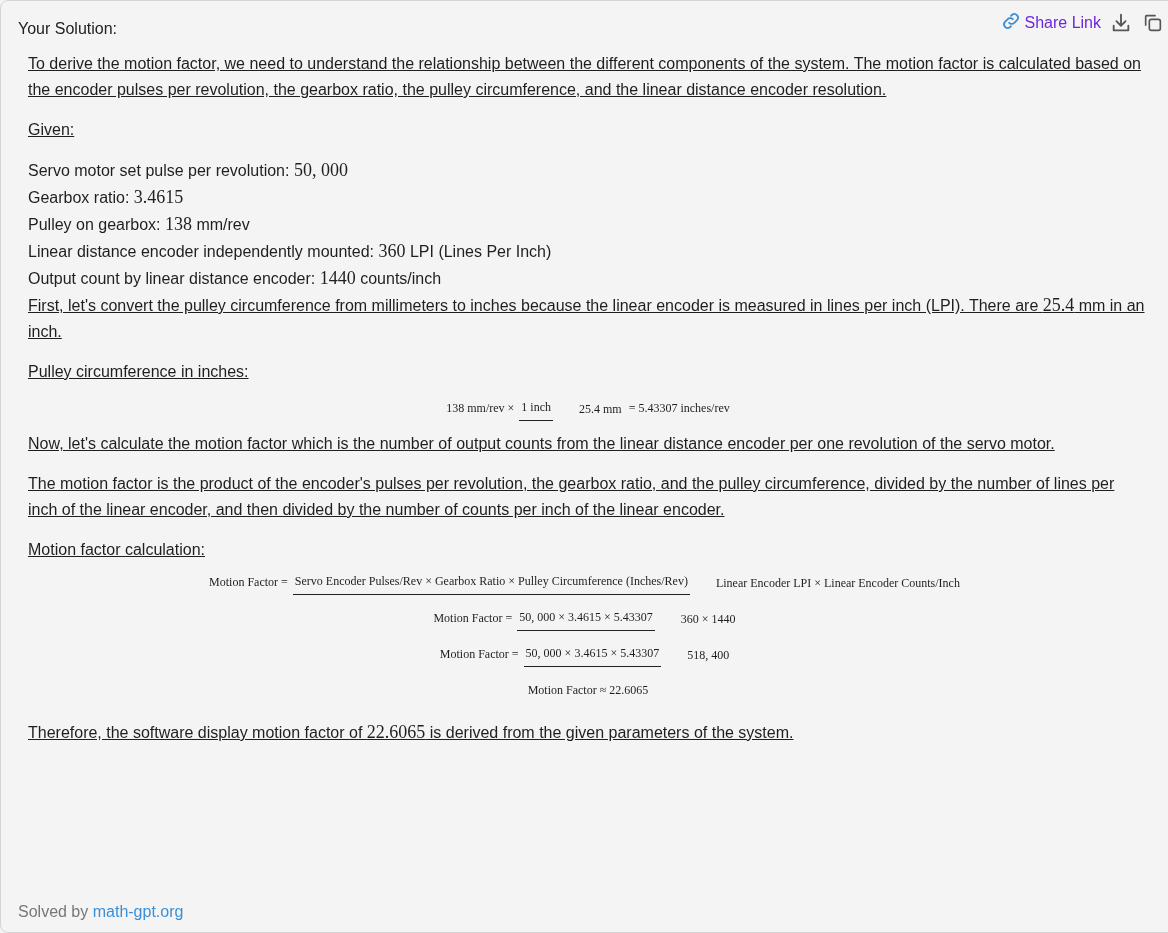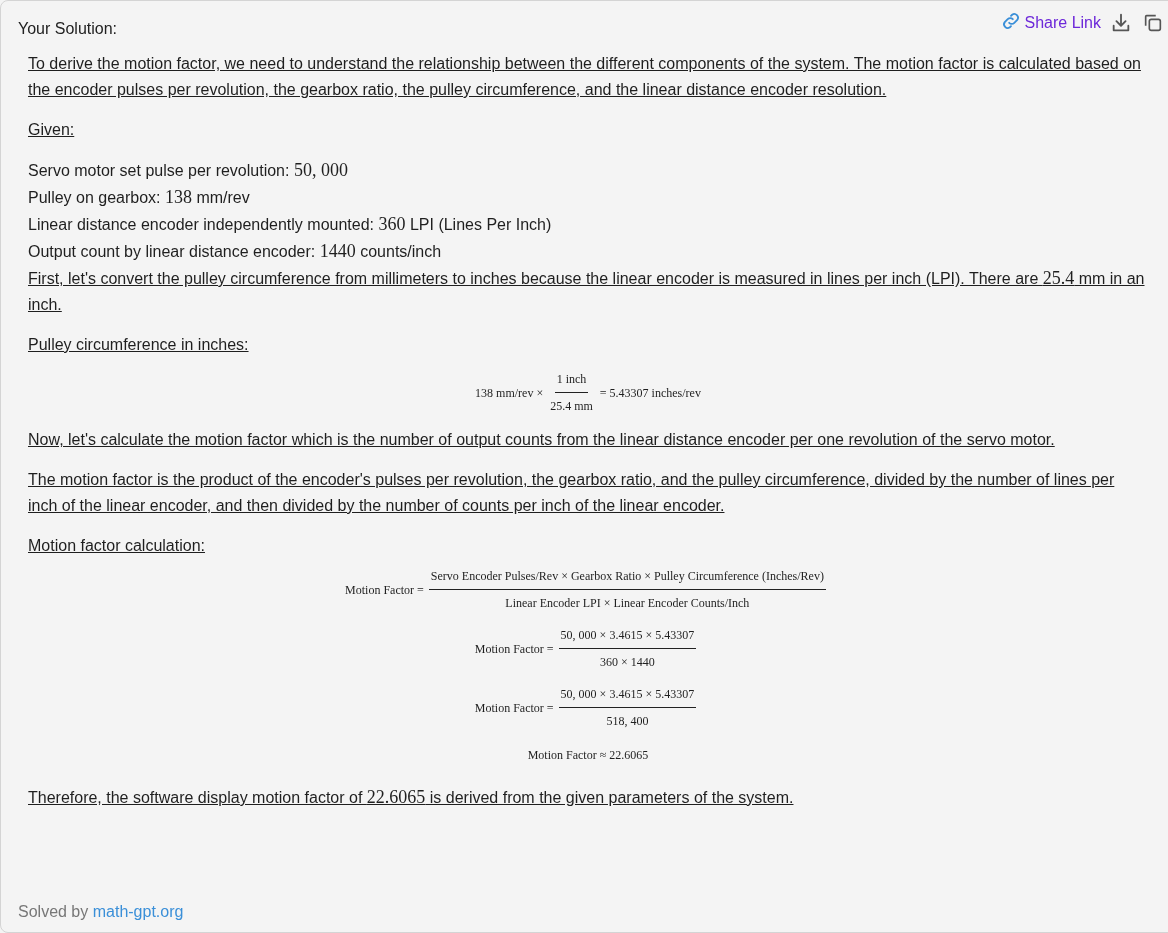--- a/index.html
+++ b/index.html
@@ -34,21 +34,21 @@
     font-size: 16px; line-height: 26px; color: #1f1f1f;
   }
   .p { margin: 0 0 14px 0; text-decoration: underline; }
   .p.tight { margin: 0; }
   .m { font-family: "Liberation Serif", "DejaVu Serif", serif; font-size: 18px; }
   .eq {
     font-family: "Liberation Serif", "DejaVu Serif", serif;
     font-size: 12px; display: flex; justify-content: center; align-items: center;
     margin: 6px 0 10px 0;
   }
-  .frac { display: inline-flex; flex-direction: column; align-items: center; margin: 0 5px; vertical-align: middle; }
+  .frac { display: inline-flex; flex-direction: row; align-items: center; margin: 0 5px; vertical-align: middle; gap: 24px; }
   .frac .num { padding: 0 2px 2px 2px; border-bottom: 1px solid #222; line-height: 22px; }
   .frac .den { padding: 2px 2px 0 2px; line-height: 22px; }
   .footer {
     position: absolute; left: 17px; top: 893px; font-size: 16px; color: #777; margin-top: 9px;
   }
   .footer a { color: #3a8fd8; text-decoration: none; }
 </style>
 </head>
 <body>
 
@@ -87,20 +87,21 @@
       </svg>
     </div>
   </div>
 
   <div class="content">
     <p class="p">To derive the motion factor, we need to understand the relationship between the different components of the system. The motion factor is calculated based on the encoder pulses per revolution, the gearbox ratio, the pulley circumference, and the linear distance encoder resolution.</p>
     <p class="p">Given:</p>
 
     <div>
       <div><span>Servo motor set pulse per revolution: </span><span class="m">50, 000</span><span></span></div>
+      <div><span>Gearbox ratio: </span><span class="m">3.4615</span><span></span></div>
       <div><span>Pulley on gearbox: </span><span class="m">138</span><span> mm/rev</span></div>
       <div><span>Linear distance encoder independently mounted: </span><span class="m">360</span><span> LPI (Lines Per Inch)</span></div>
       <div><span>Output count by linear distance encoder: </span><span class="m">1440</span><span> counts/inch</span></div>
     </div>
 
     <p class="p"><span>First, let's convert the pulley circumference from millimeters to inches because the linear encoder is measured in lines per inch (LPI). There are </span><span class="m">25.4</span><span> mm in an inch.</span></p>
     <p class="p tight">Pulley circumference in inches:</p>
 
     <div class="eq" style="margin-top:10px;">
       <span>138 mm/rev ×</span>

